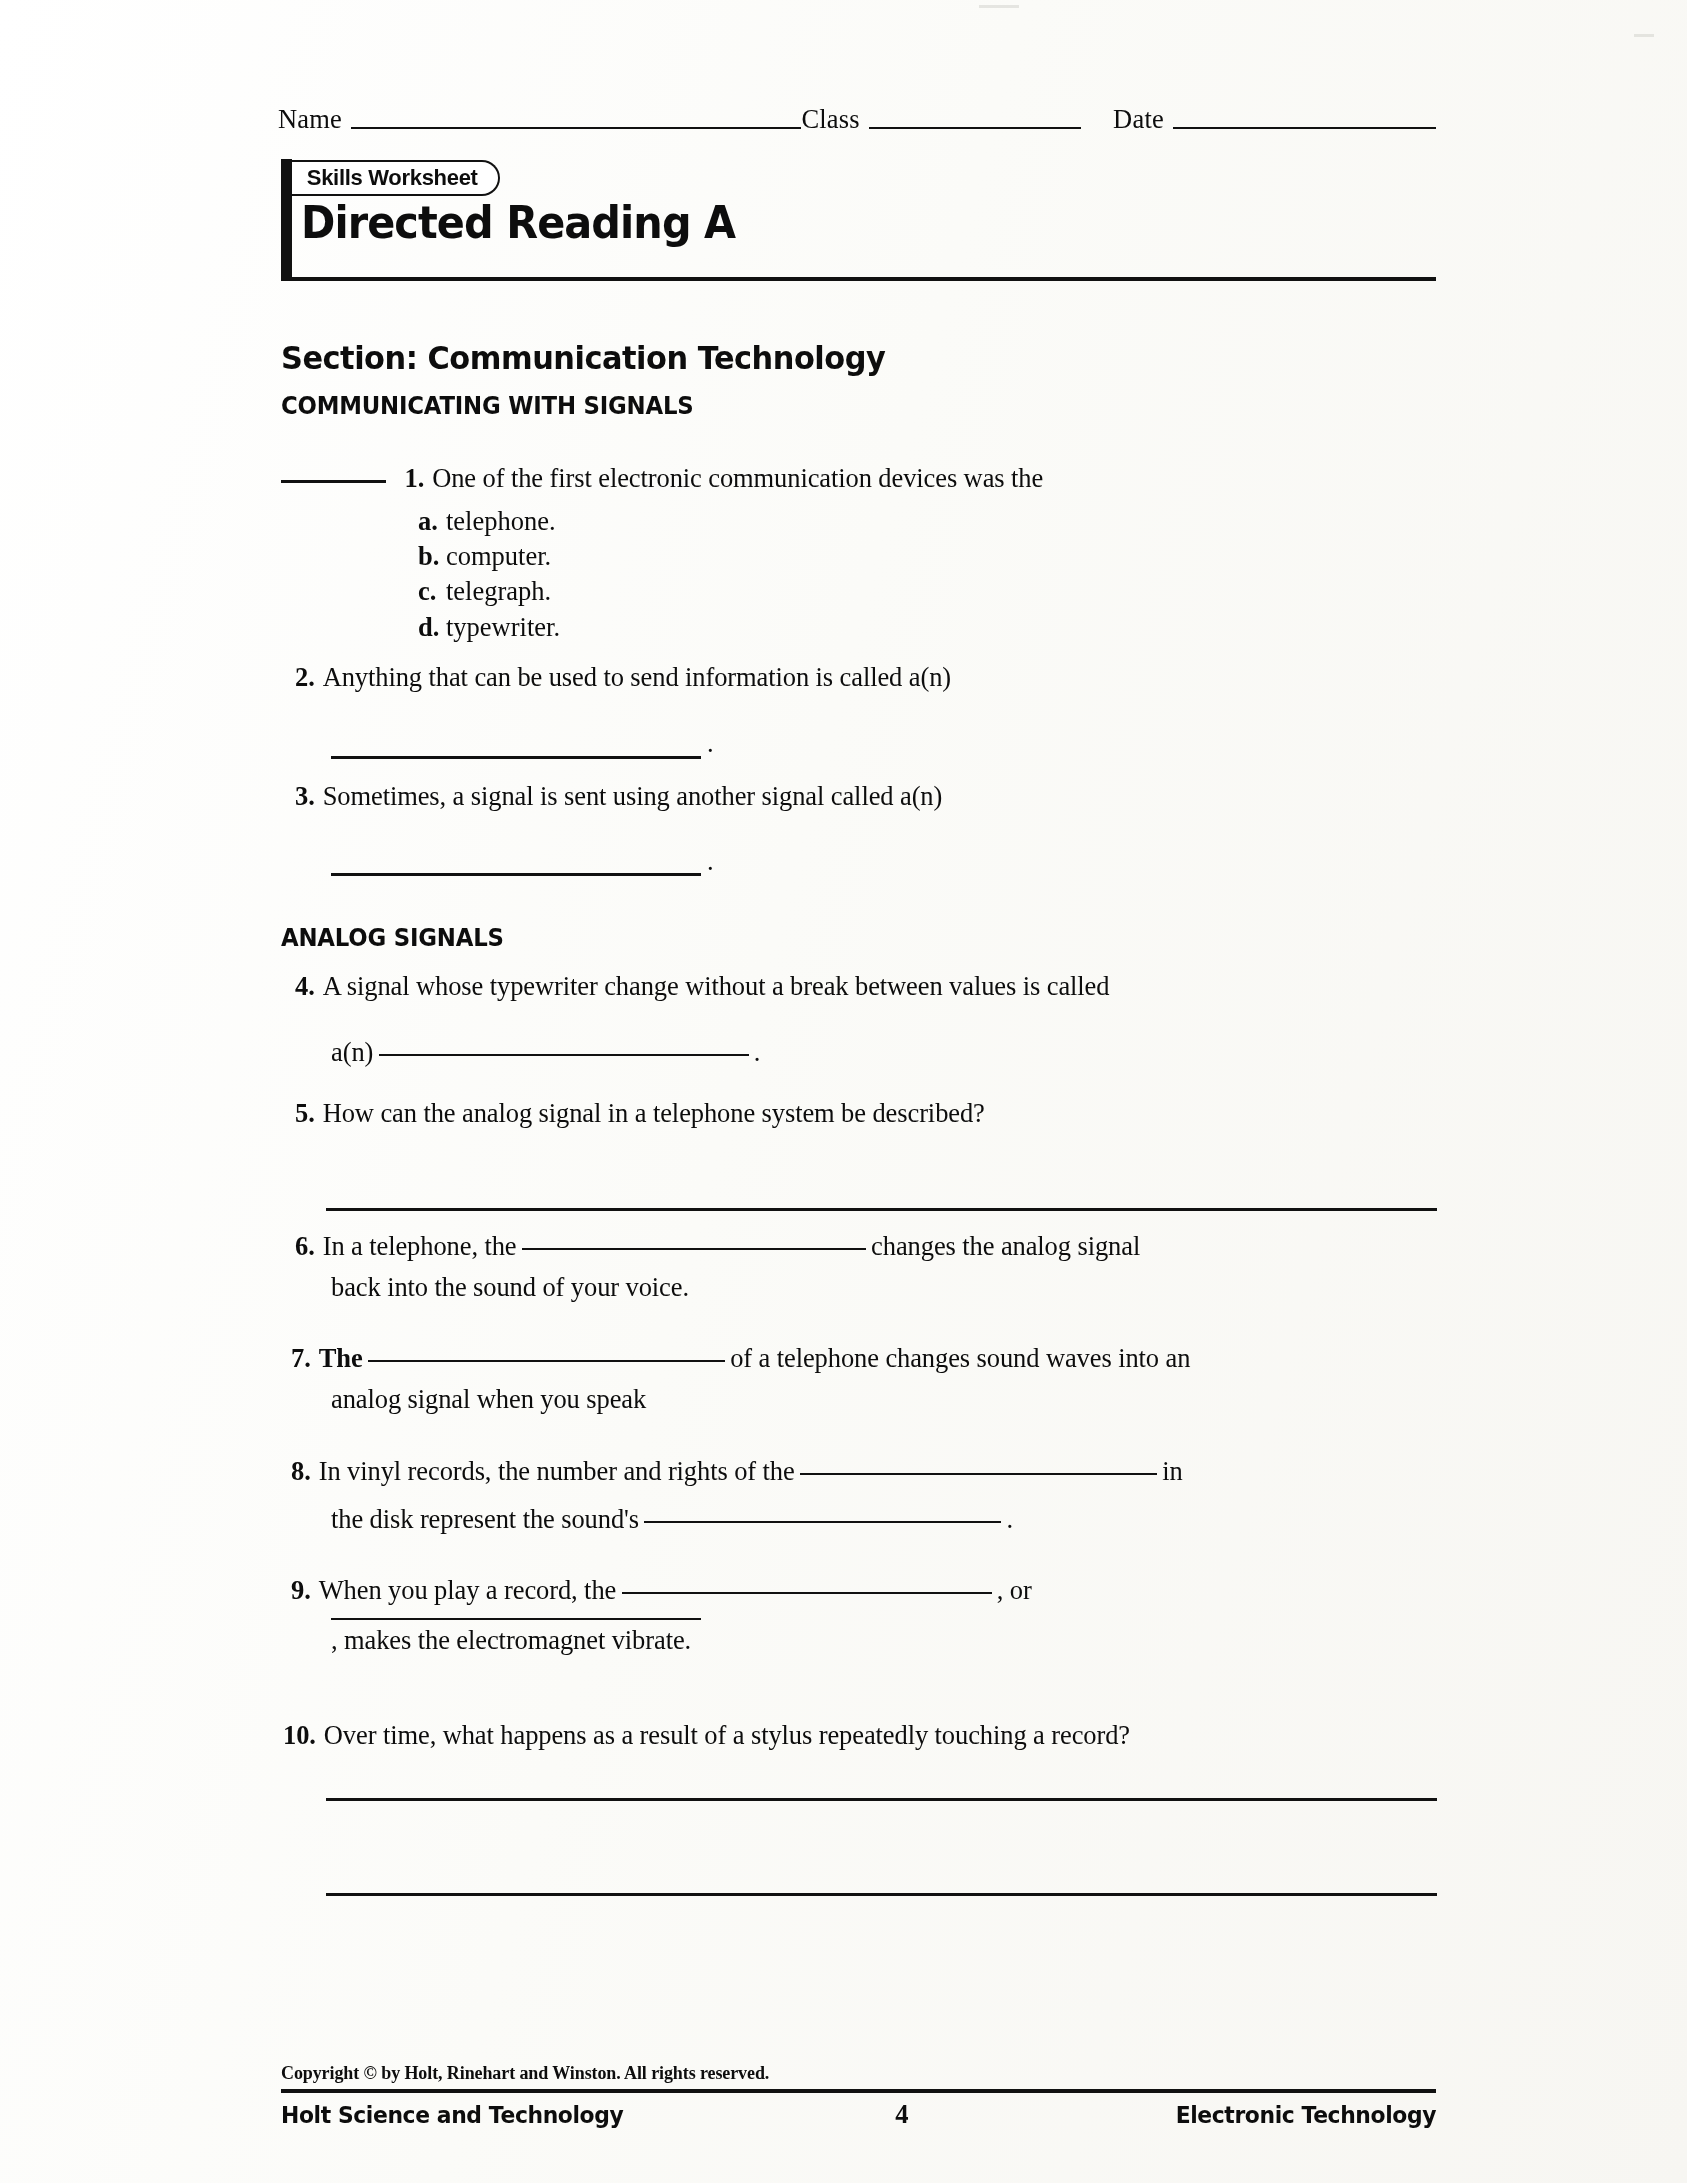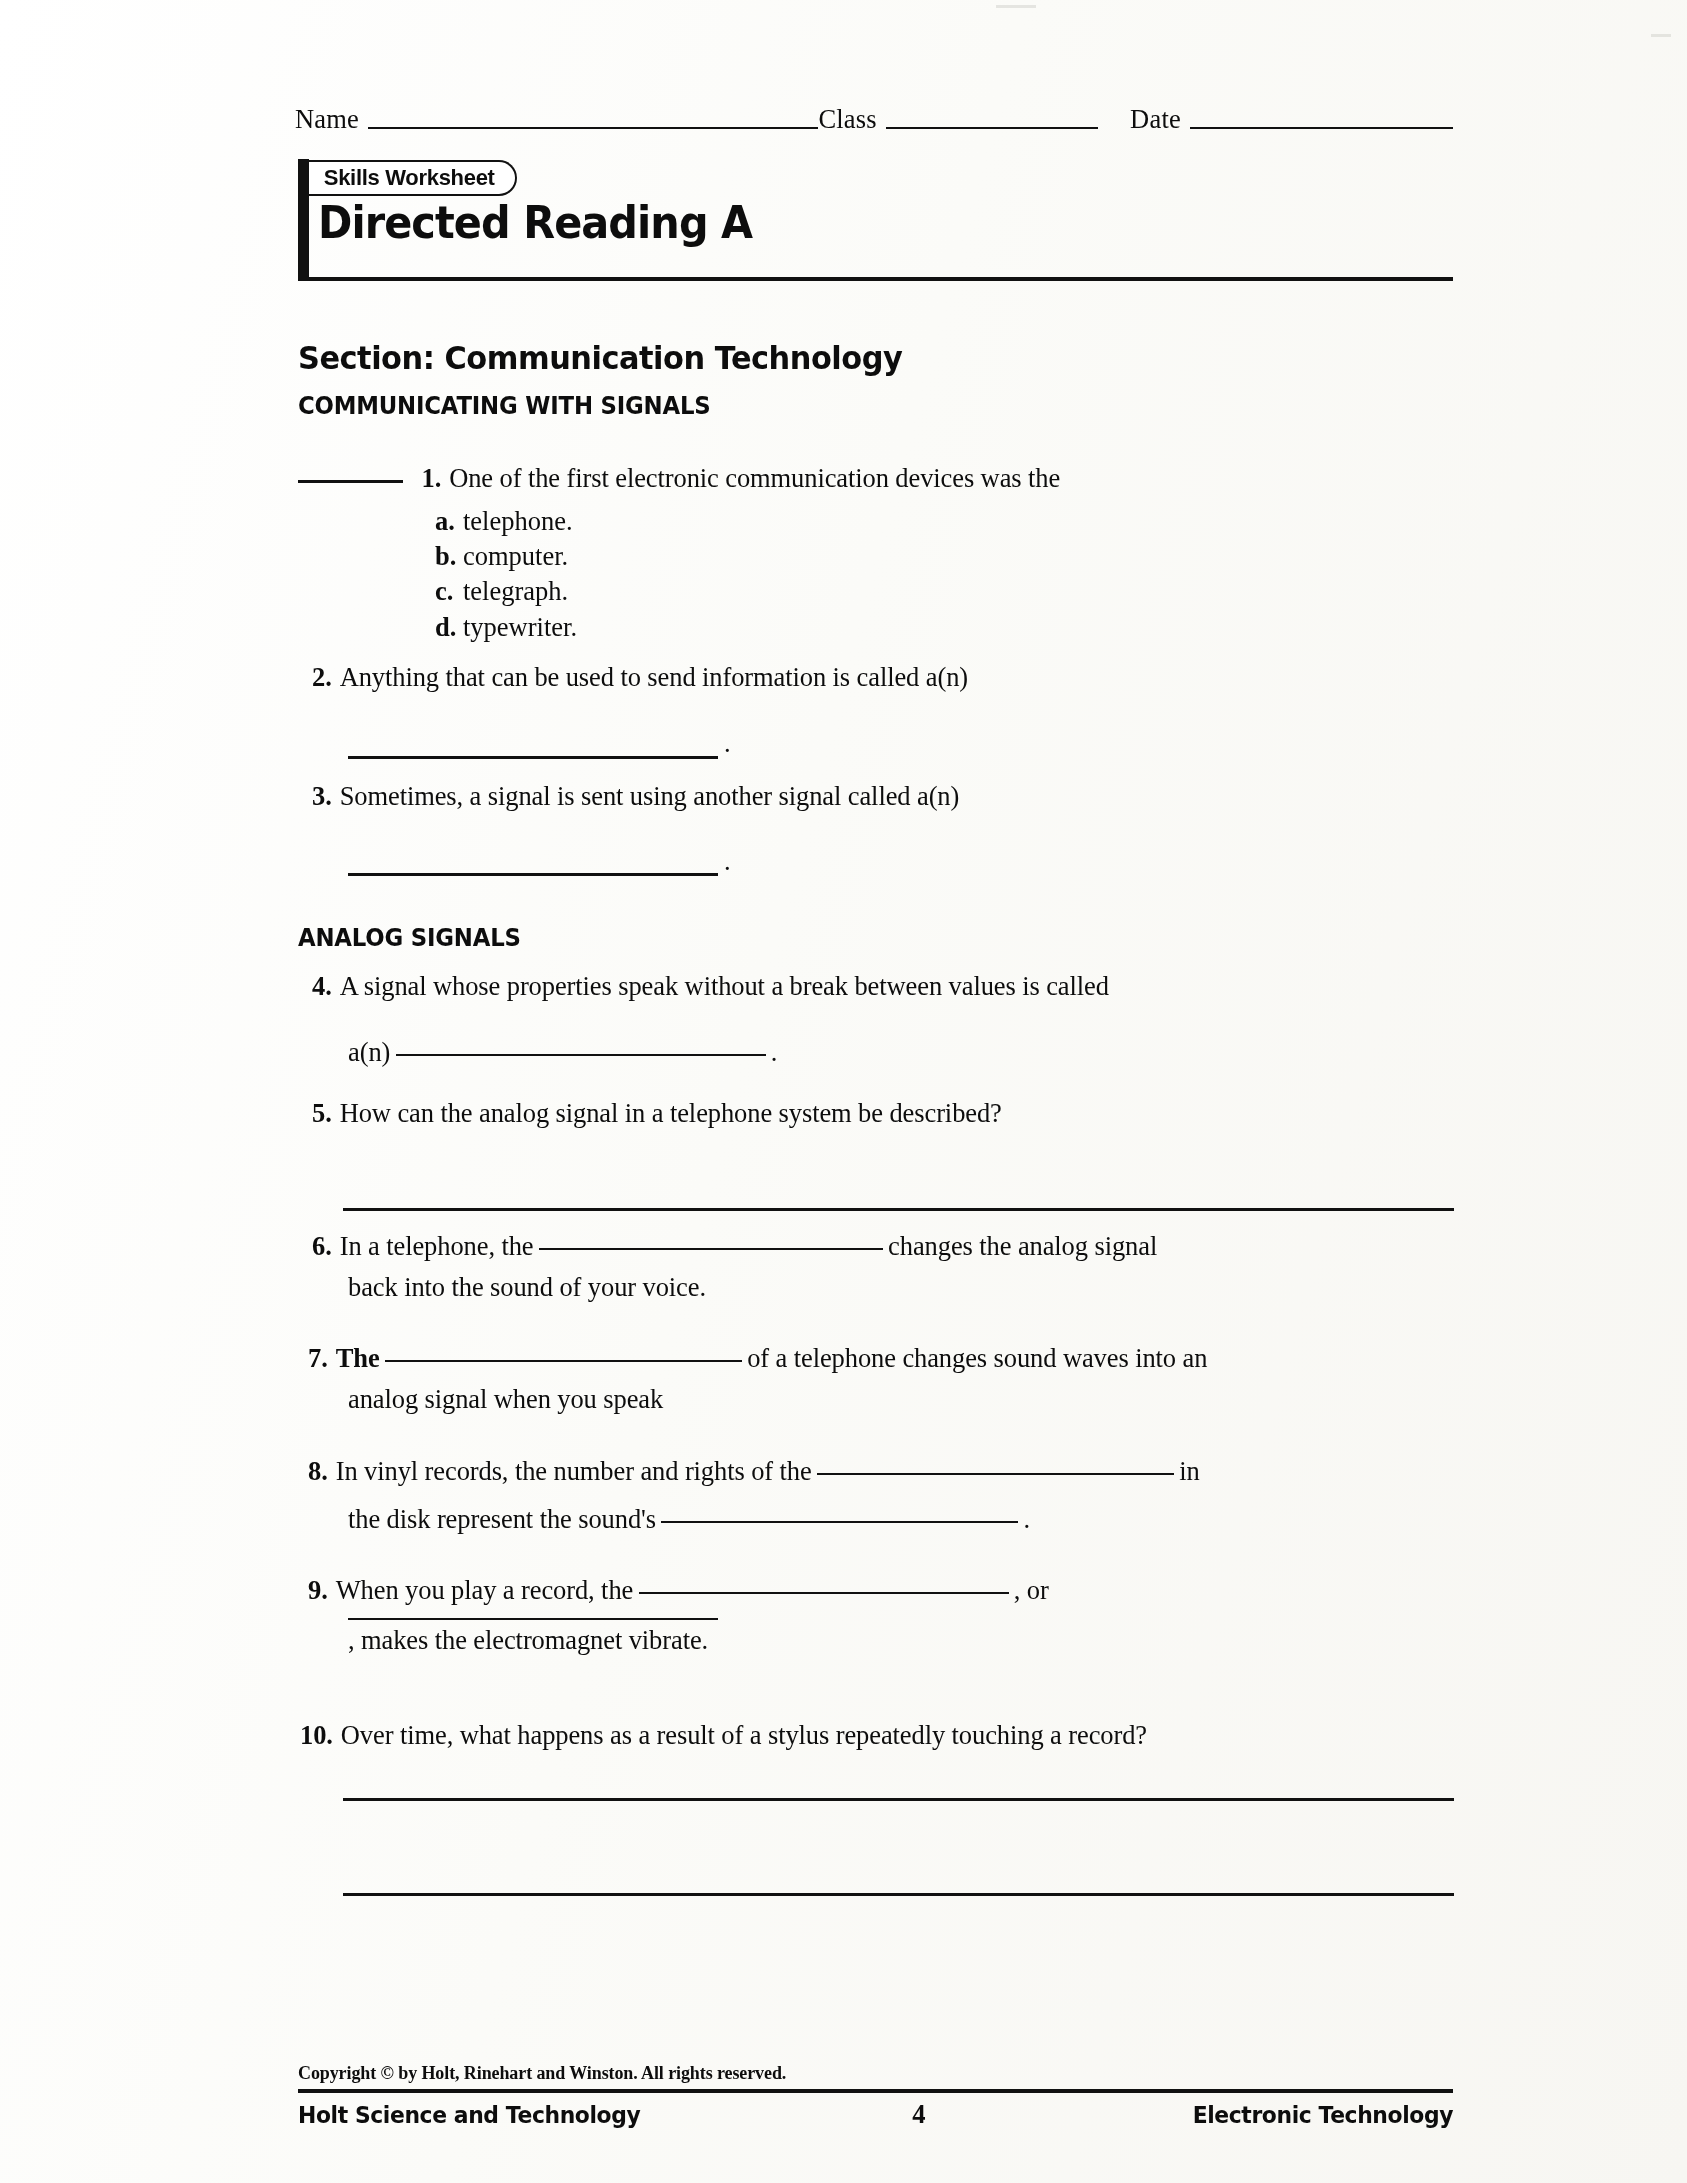--- a/index.html
+++ b/index.html
@@ -23,21 +23,20 @@
     inset: 0;
     background: linear-gradient(105deg, #ffffff 0%, #fbfbf8 45%, #f7f6f2 100%);
     pointer-events: none;
   }
 
   .content {
     position: absolute;
     left: 0; top: 0;
     width: 1534px;
     height: 2183px;
-    margin-left: 17px;
   }
 
   
   .idline {
     position: absolute;
     left: 278px;
     top: 106px;
     width: 1158px;
     display: flex;
     align-items: flex-end;
@@ -295,21 +294,21 @@
       </div>
     </div>
     <div class="answer-rule" style="left:331px; top:873px; width:370px;"></div>
     <div class="q" style="left:707px; top:846px; font-size:26.5px;">.</div>
 
     <div class="sub-head" style="top:924px;">ANALOG SIGNALS</div>
 
     <div class="q" style="left:295px; top:971px;">
       <div class="row">
         <span class="qnum">4.</span>
-        <span style="padding-left:8px;">A signal whose properties speak without a break between values is called</span>
+        <span style="padding-left:8px;">A signal whose typewriter change without a break between values is called</span>
       </div>
     </div>
     <div class="q" style="left:331px; top:1037px;">
       <div class="row">
         <span>a(n)</span>
         <span class="blank" style="width:370px;"></span>
         <span>.</span>
       </div>
     </div>
 

